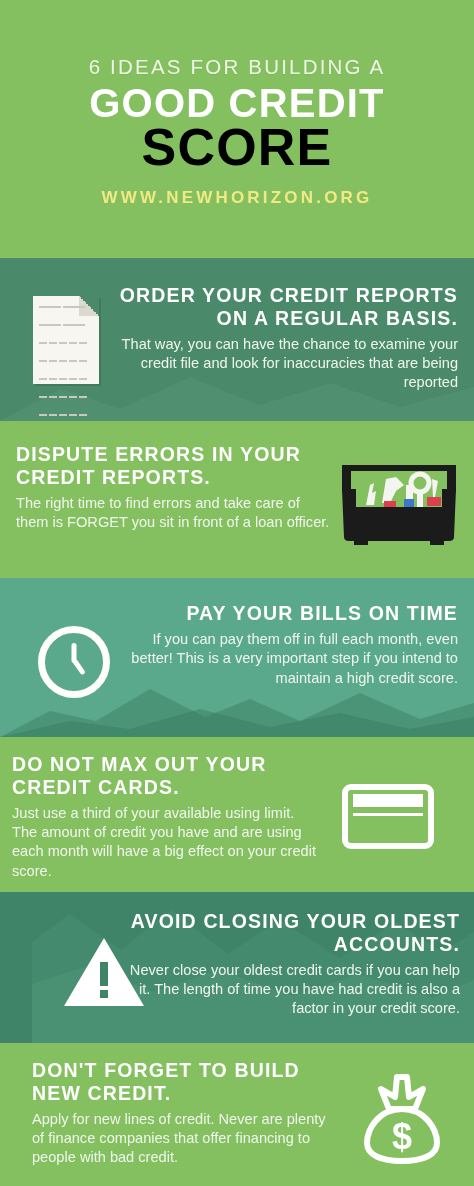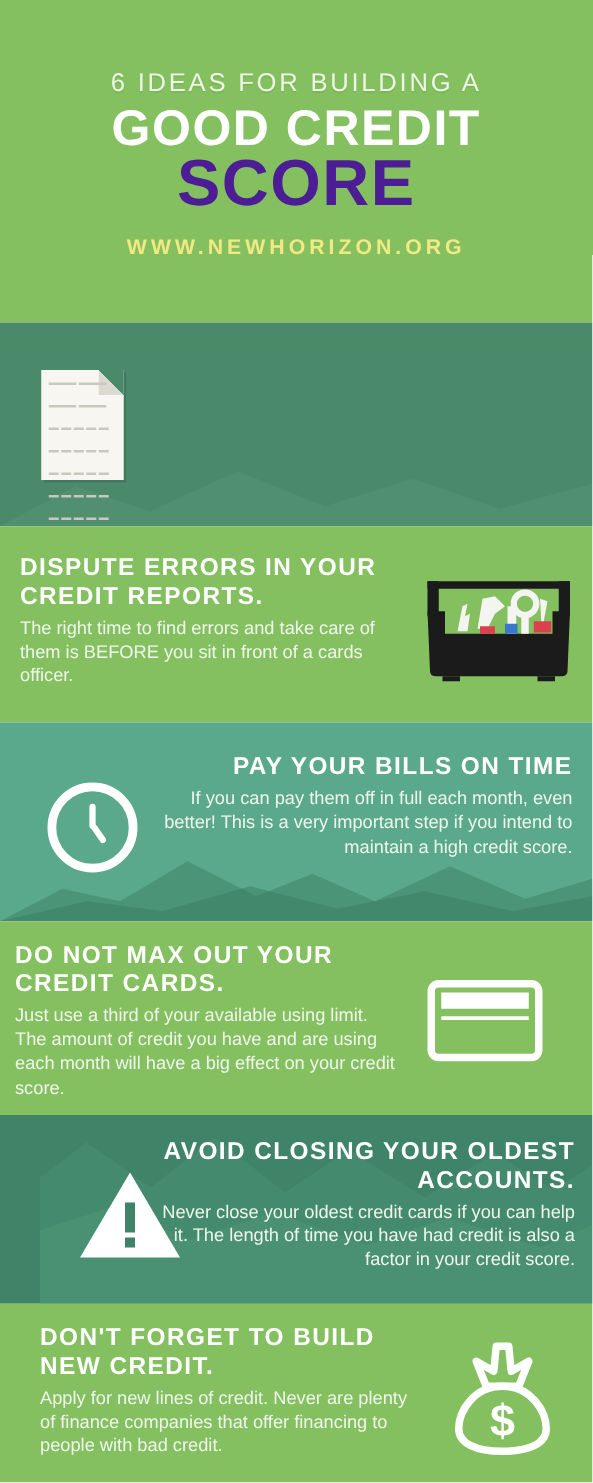--- a/index.html
+++ b/index.html
@@ -22,21 +22,21 @@
   .hdr-kicker {
     color:#eef7e6; font-size:20.5px; font-weight:400; letter-spacing:2.2px;
     text-transform:uppercase; line-height:1.1; margin-bottom:5px;
     text-shadow:0 1px 1px rgba(0,0,0,.06);
   }
   .hdr-line1 {
     color:#ffffff; font-size:40px; font-weight:700; letter-spacing:1.2px;
     text-transform:uppercase; line-height:1.02;
   }
   .hdr-line2 {
-    color:#4c1d95; font-size:52px; font-weight:700; letter-spacing:1.2px;
+    color:#000000; font-size:52px; font-weight:700; letter-spacing:1.2px;
     text-transform:uppercase; line-height:1.02; margin-top:-3px;
   }
   .hdr-url {
     color:#f2e985; font-size:17px; font-weight:700; letter-spacing:3.2px;
     text-transform:uppercase; margin-top:14px;
   }
 
   
   .section { position:absolute; left:0; width:474px; overflow:hidden; }
   .sec-inner { position:relative; width:100%; height:100%; }
@@ -143,20 +143,24 @@
             <i style="width:8px;"></i><i style="width:8px;"></i><i style="width:8px;"></i><i style="width:8px;"></i><i style="width:8px;"></i><br>
             <i style="width:8px;"></i><i style="width:8px;"></i><i style="width:8px;"></i><i style="width:8px;"></i><i style="width:8px;"></i><br>
             <i style="width:8px;"></i><i style="width:8px;"></i><i style="width:8px;"></i><i style="width:8px;"></i><i style="width:8px;"></i><br>
             <i style="width:8px;"></i><i style="width:8px;"></i><i style="width:8px;"></i><i style="width:8px;"></i><i style="width:8px;"></i><br>
             <br>
             <br>
             
           </div>
         </div>
       </div>
+      <div class="textblock txt-right" style="left:88px;right:16px;top:26px;">
+        <div class="heading">ORDER YOUR CREDIT REPORTS ON A REGULAR BASIS.</div>
+        <div class="body-text">That way, you can have the chance to examine your credit file and look for inaccuracies that are being reported</div>
+      </div>
     </div>
   </div>
 
   <div class="section bg-light" style="top:421px;height:157px;">
     <div class="sec-inner">
       <div class="icon-wrap" style="right:10px;top:30px;width:130px;height:96px;">
         <svg viewBox="0 0 130 96" width="130" height="96">
 
           <path d="M8 38 L122 38 L120 86 Q120 90 115 90 L15 90 Q10 90 10 86 Z" fill="#1b1b1b"></path>
 
@@ -175,21 +179,21 @@
           <rect x="8" y="14" width="114" height="6" fill="#1b1b1b"></rect>
           <rect x="8" y="14" width="9" height="28" fill="#1b1b1b"></rect>
           <rect x="113" y="14" width="9" height="28" fill="#1b1b1b"></rect>
 
           <rect x="20" y="90" width="14" height="4" fill="#1b1b1b"></rect>
           <rect x="96" y="90" width="14" height="4" fill="#1b1b1b"></rect>
         </svg>
       </div>
       <div class="textblock txt-left" style="left:16px;width:315px;top:22px;">
         <div class="heading">DISPUTE ERRORS IN YOUR CREDIT REPORTS.</div>
-        <div class="body-text">The right time to find errors and take care of them is BEFORE you sit in front of a cards officer.</div>
+        <div class="body-text">The right time to find errors and take care of them is FORGET you sit in front of a loan officer.</div>
       </div>
     </div>
   </div>
 
   <div class="section bg-teal" style="top:578px;height:159px;">
     <div class="sec-inner">
       <svg class="mtn" viewBox="0 0 474 78" preserveAspectRatio="none" style="height:78px;">
         <path d="M0 78 L50 52 L96 62 L150 30 L205 58 L250 40 L300 62 L360 34 L420 60 L474 44 L474 78 Z" fill="#3f8468" opacity="0.55"></path>
         <path d="M0 78 L70 62 L130 70 L200 50 L270 68 L340 54 L410 70 L474 58 L474 78 Z" fill="#357a5e" opacity="0.45"></path>
       </svg>

